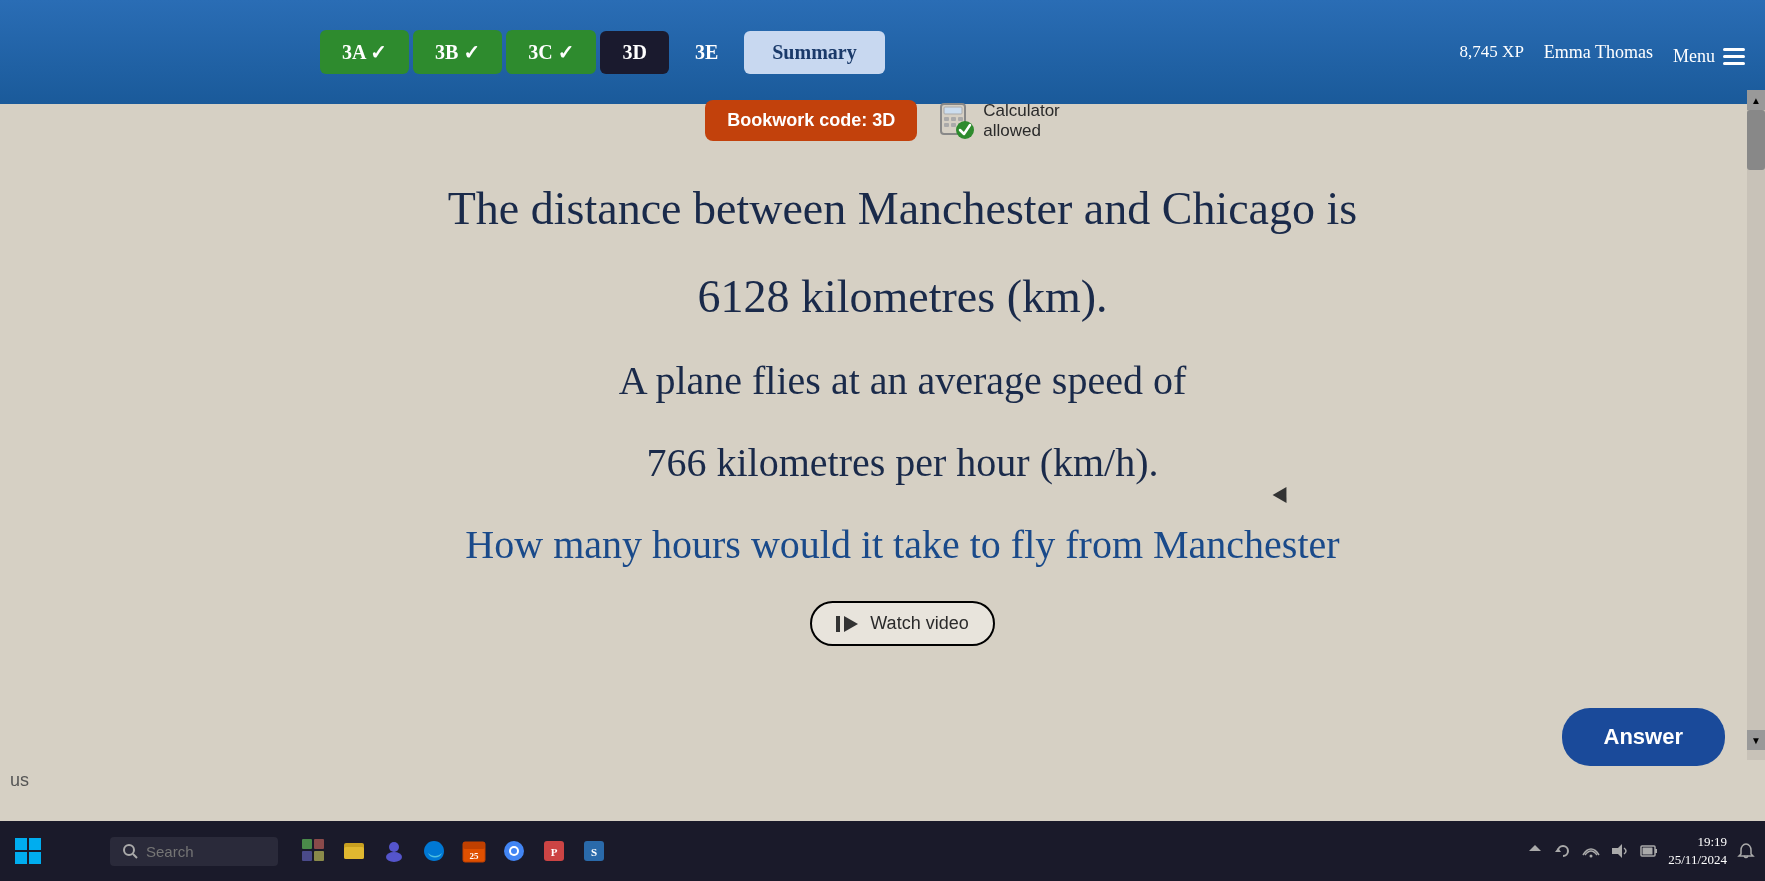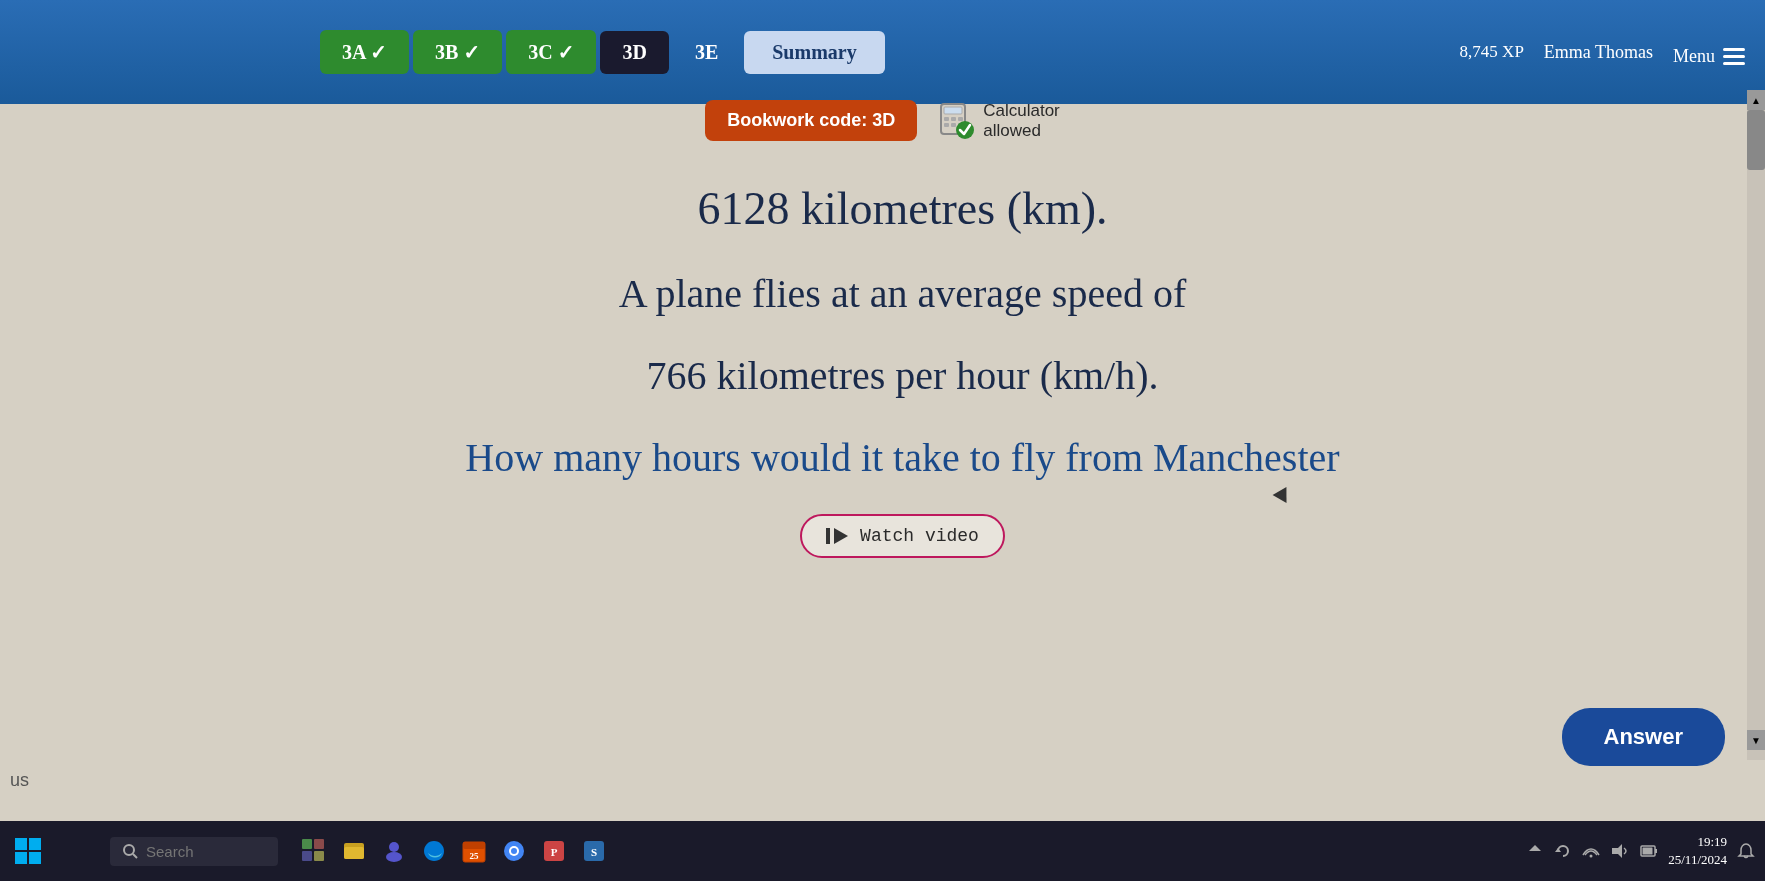--- a/index.html
+++ b/index.html
@@ -179,28 +179,28 @@
       margin-bottom: 20px;
       font-family: 'Georgia', serif;
     }
 
     
     .watch-video-btn {
       display: inline-flex;
       align-items: center;
       gap: 8px;
       background-color: #e8e4dc;
-      border: 2px solid #be185d;
+      border: 2px solid #000000;
       border-radius: 25px;
       padding: 10px 24px;
       font-size: 18px;
       cursor: pointer;
       margin-top: 10px;
       color: #2a2a2a;
-      font-family: Liberation Mono, monospace;
+      font-family: Liberation Sans, sans-serif;
     }
 
     .play-icon {
       display: inline-block;
       width: 0;
       height: 0;
       border-top: 8px solid transparent;
       border-bottom: 8px solid transparent;
       border-left: 14px solid #333;
     }
@@ -403,20 +403,21 @@
       <polyline points="23,28 27,32 33,23" fill="none" stroke="white" stroke-width="2.5" stroke-linecap="round" stroke-linejoin="round"></polyline>
     </svg>
     <div>
       <div>Calculator</div>
       <div>allowed</div>
     </div>
   </div>
 </div>
 
 <div class="main-content">
+  <div class="question-text-large">The distance between Manchester and Chicago is</div>
   <div class="question-text-large">6128 kilometres (km).</div>
 
   <div class="question-text-medium">A plane flies at an average speed of</div>
   <div class="question-text-medium">766 kilometres per hour (km/h).</div>
 
   <div class="question-text-blue">How many hours would it take to fly from Manchester</div>
 
   <button class="watch-video-btn">
     <div style="display:inline-flex;align-items:center;gap:2px;margin-right:4px;">
       <span class="play-bar"></span>

